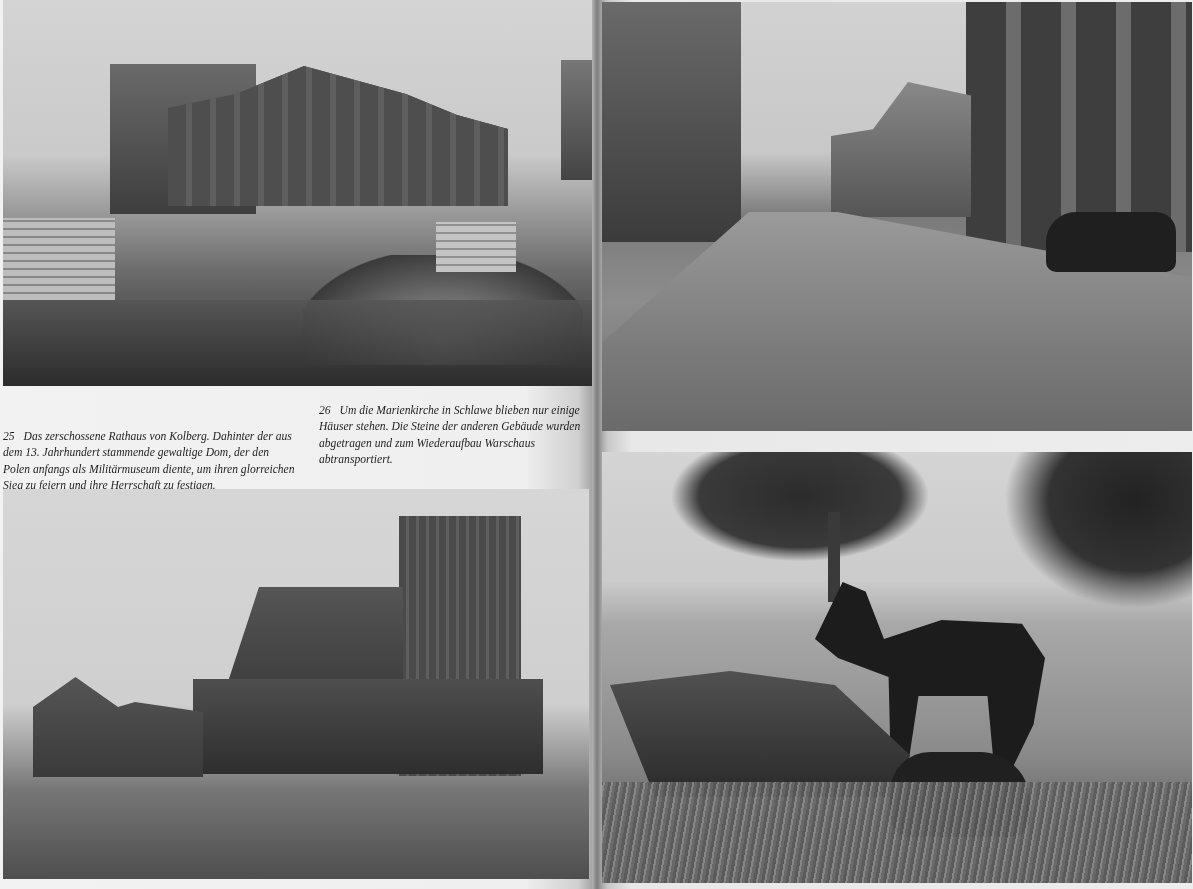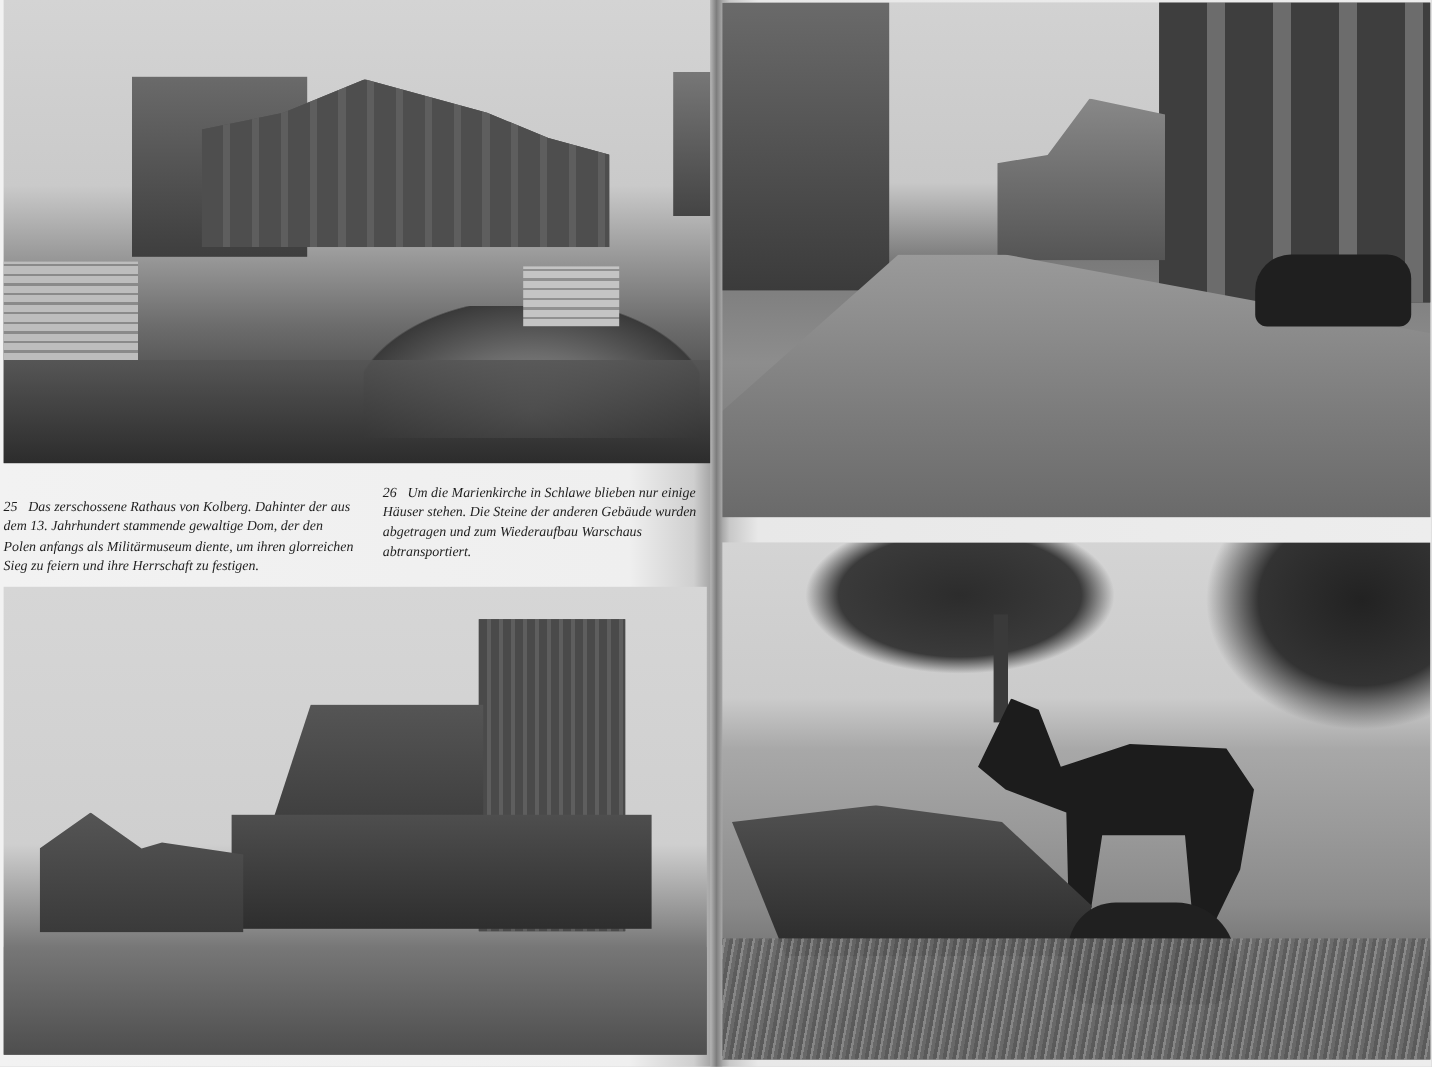--- a/index.html
+++ b/index.html
@@ -22,21 +22,21 @@
 <div class="photo" style="left:3px;top:0;width:589px;height:386px;background:linear-gradient(180deg,#d4d4d4 0%,#cacaca 40%,#9a9a9a 55%,#6d6d6d 70%,#4a4a4a 85%,#333 100%);">
   <div class="layer" style="left:107px;top:64px;width:146px;height:150px;background:linear-gradient(180deg,#6a6a6a,#3e3e3e);"></div>
   <div class="layer" style="left:165px;top:66px;width:340px;height:140px;background:repeating-linear-gradient(90deg,#4e4e4e 0 18px,#5e5e5e 18px 24px),linear-gradient(180deg,#5a5a5a,#353535);clip-path:polygon(0 30%,20% 20%,40% 0,55% 10%,70% 20%,85% 35%,100% 45%,100% 100%,0 100%);"></div>
   <div class="layer" style="left:558px;top:60px;width:36px;height:120px;background:linear-gradient(180deg,#777,#444);"></div>
   <div class="layer" style="left:0;top:218px;width:112px;height:82px;background:repeating-linear-gradient(0deg,#bdbdbd 0 6px,#8a8a8a 6px 8px);"></div>
   <div class="layer" style="left:300px;top:255px;width:280px;height:110px;background:radial-gradient(ellipse at 50% 80%,#999 0%,#6a6a6a 40%,#3a3a3a 75%,transparent 76%);"></div>
   <div class="layer" style="left:433px;top:222px;width:80px;height:50px;background:repeating-linear-gradient(0deg,#c4c4c4 0 6px,#909090 6px 8px);"></div>
   <div class="layer" style="left:0;top:300px;width:589px;height:86px;background:linear-gradient(180deg,#555,#2b2b2b);opacity:.85;"></div>
 </div>
 
-<div class="caption" style="left:3px;top:415px;width:296px;">
+<div class="caption" style="left:3px;top:429px;width:296px;">
   <span class="num">25</span><span>Das zerschossene Rathaus von Kolberg. Dahinter der aus dem 13. Jahrhundert stammende gewaltige Dom, der den Polen anfangs als Militärmuseum diente, um ihren glorreichen Sieg zu feiern und ihre Herrschaft zu festigen.</span>
 </div>
 <div class="caption" style="left:319px;top:384px;width:275px;margin-top:19px;">
   <span class="num">26</span><span>Um die Marienkirche in Schlawe blieben nur einige Häuser stehen. Die Steine der anderen Gebäude wurden abgetragen und zum Wiederaufbau Warschaus abtransportiert.</span>
 </div>
 
 <div class="photo" style="left:3px;top:489px;width:586px;height:390px;background:linear-gradient(180deg,#d6d6d6 0%,#cfcfcf 55%,#8c8c8c 72%,#6a6a6a 80%,#5c5c5c 100%);">
   <div class="layer" style="left:396px;top:27px;width:122px;height:260px;background:repeating-linear-gradient(90deg,#4a4a4a 0 7px,#5e5e5e 7px 10px),linear-gradient(180deg,#4c4c4c,#333);"></div>
   <div class="layer" style="left:220px;top:98px;width:180px;height:110px;background:linear-gradient(180deg,#555,#3c3c3c);clip-path:polygon(20% 0,100% 0,100% 100%,0 100%);"></div>
   <div class="layer" style="left:190px;top:190px;width:350px;height:95px;background:linear-gradient(180deg,#4e4e4e,#2e2e2e);"></div>

